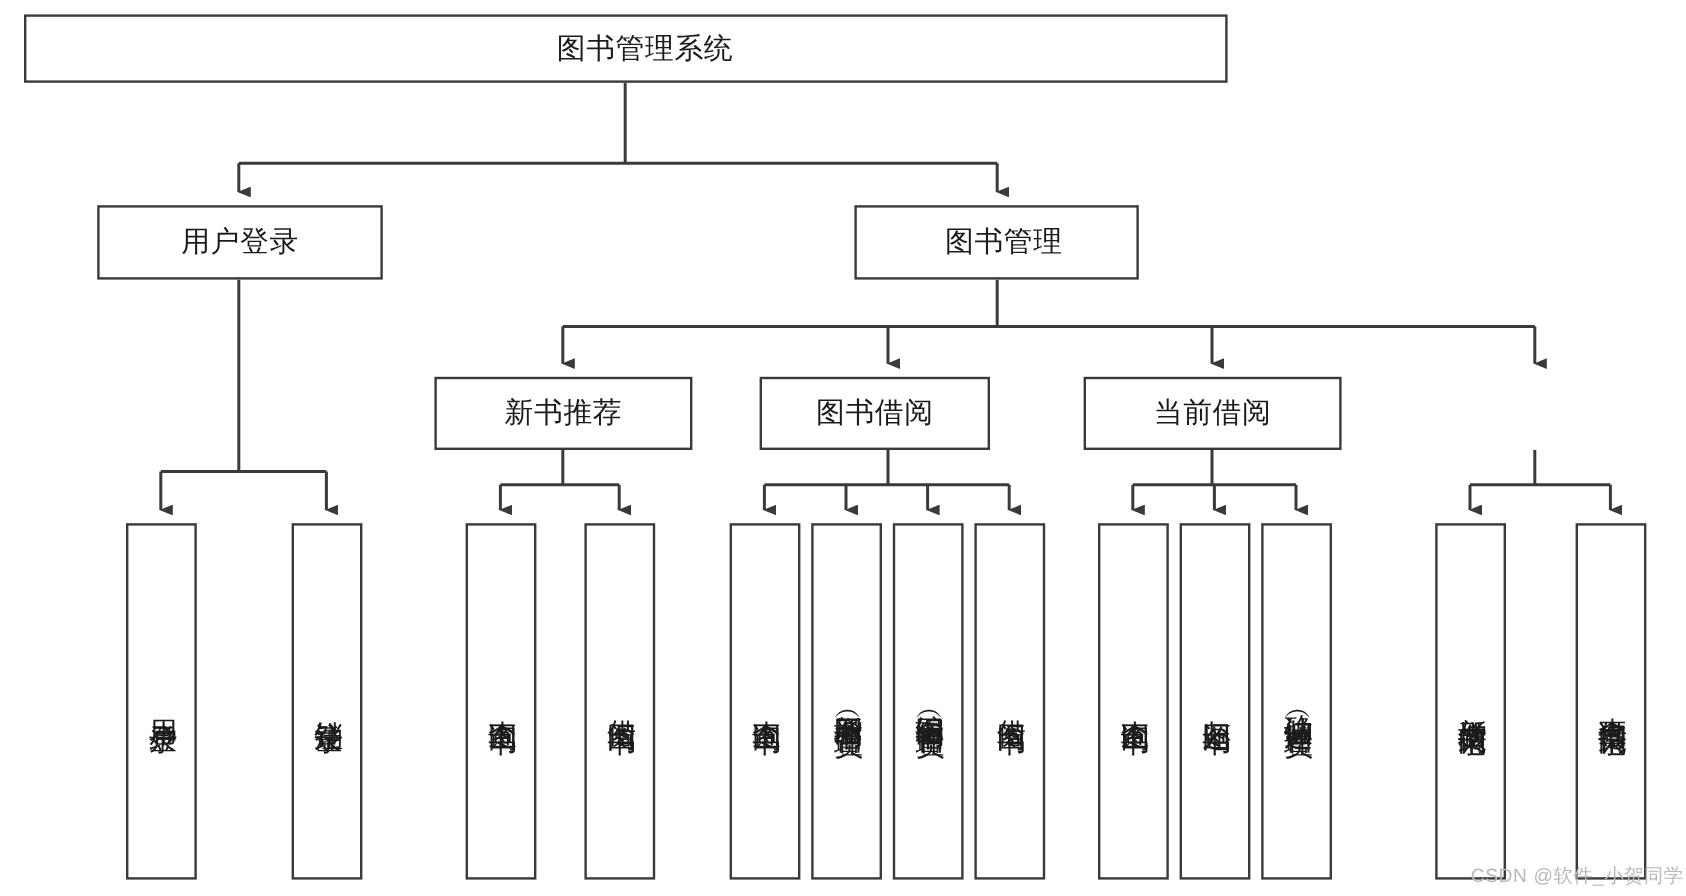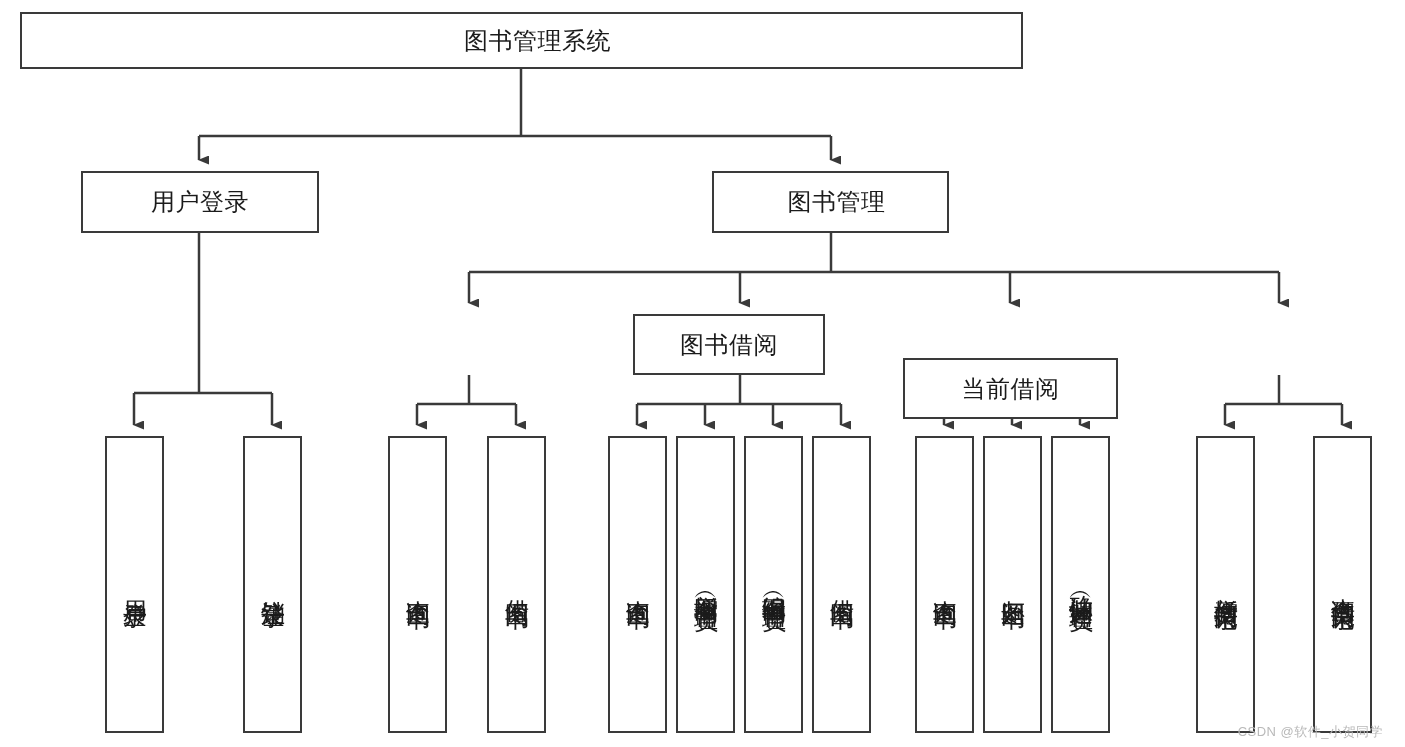--- a/index.html
+++ b/index.html
@@ -57,23 +57,23 @@
     writing-mode: vertical-rl;
     text-orientation: upright;
     font-size: 24px;
     line-height: 1.12;
     letter-spacing: 2px;
     white-space: nowrap;
     max-height: 100%;
   }
   .watermark {
     position: absolute;
-    right: 22px;
+    right: 2px;
     bottom: 6px;
-    font-size: 13px;
+    font-size: 16px;
     color: #b9b9b9;
     z-index: 5;
     white-space: nowrap;
     letter-spacing: 0.5px;
   }
 </style>
 </head>
 <body>
 
 <div id="diagram-root" style="background: rgb(255, 255, 255);">
@@ -132,24 +132,27 @@
     <span class="label">图书管理系统</span>
   </div>
 
   <div class="node horizontal" style="left: 81px; top: 171px; width: 238px; height: 62px; border-color: rgb(58, 58, 58); background: rgb(255, 255, 255); color: rgb(27, 27, 27);">
     <span class="label">用户登录</span>
   </div>
   <div class="node horizontal" style="left: 712px; top: 171px; width: 237px; height: 62px; border-color: rgb(58, 58, 58); background: rgb(255, 255, 255); color: rgb(27, 27, 27); padding-left: 12px;">
     <span class="label">图书管理</span>
   </div>
 
+  <div class="node horizontal" style="left: 362px; top: 314px; width: 215px; height: 61px; border-color: rgb(58, 58, 58); background: rgb(255, 255, 255); color: rgb(27, 27, 27);">
+    <span class="label">新书推荐</span>
+  </div>
   <div class="node horizontal" style="left: 633px; top: 314px; width: 192px; height: 61px; border-color: rgb(58, 58, 58); background: rgb(255, 255, 255); color: rgb(27, 27, 27);">
     <span class="label">图书借阅</span>
   </div>
-  <div class="node horizontal" style="left: 903px; top: 314px; width: 215px; height: 61px; border-color: rgb(58, 58, 58); background: rgb(255, 255, 255); color: rgb(27, 27, 27); margin-top: 44px;">
+  <div class="node horizontal" style="left: 903px; top: 314px; width: 215px; height: 61px; border-color: rgb(58, 58, 58); background: rgb(255, 255, 255); color: rgb(27, 27, 27);">
     <span class="label">当前借阅</span>
   </div>
 
   <div class="node vertical" style="left: 105px; top: 436px; width: 59px; height: 297px; border-color: rgb(58, 58, 58); background: rgb(255, 255, 255); color: rgb(27, 27, 27);">
     <span class="label">用户登录</span>
   </div>
   <div class="node vertical" style="left: 243px; top: 436px; width: 59px; height: 297px; border-color: rgb(58, 58, 58); background: rgb(255, 255, 255); color: rgb(27, 27, 27);">
     <span class="label">注销登录</span>
   </div>
   <div class="node vertical" style="left: 388px; top: 436px; width: 59px; height: 297px; border-color: rgb(58, 58, 58); background: rgb(255, 255, 255); color: rgb(27, 27, 27);">

